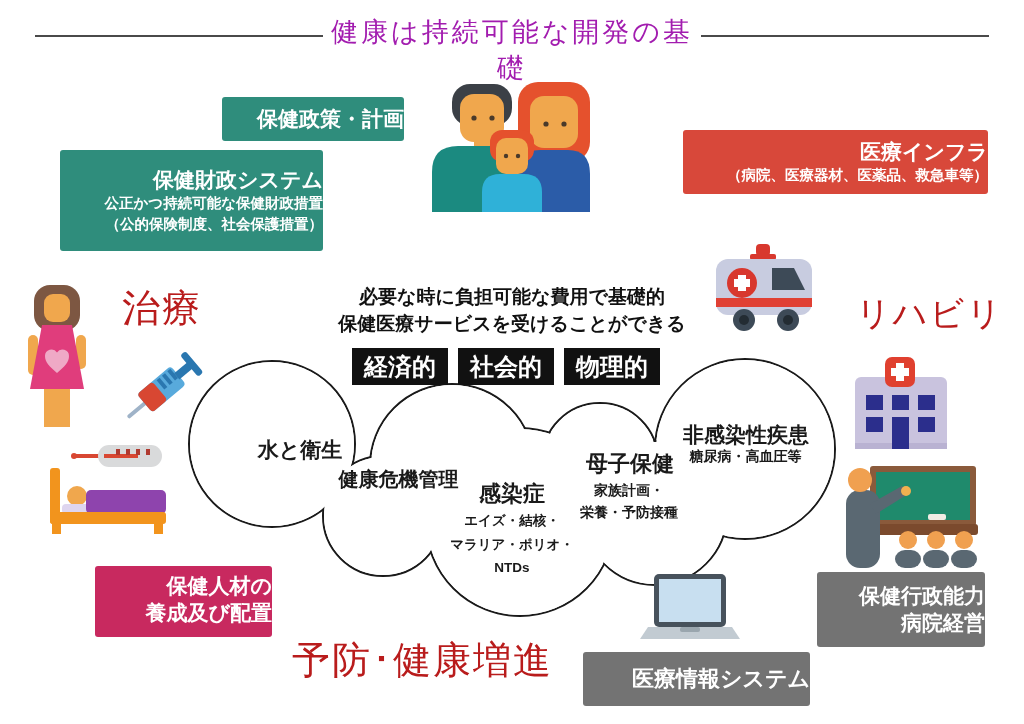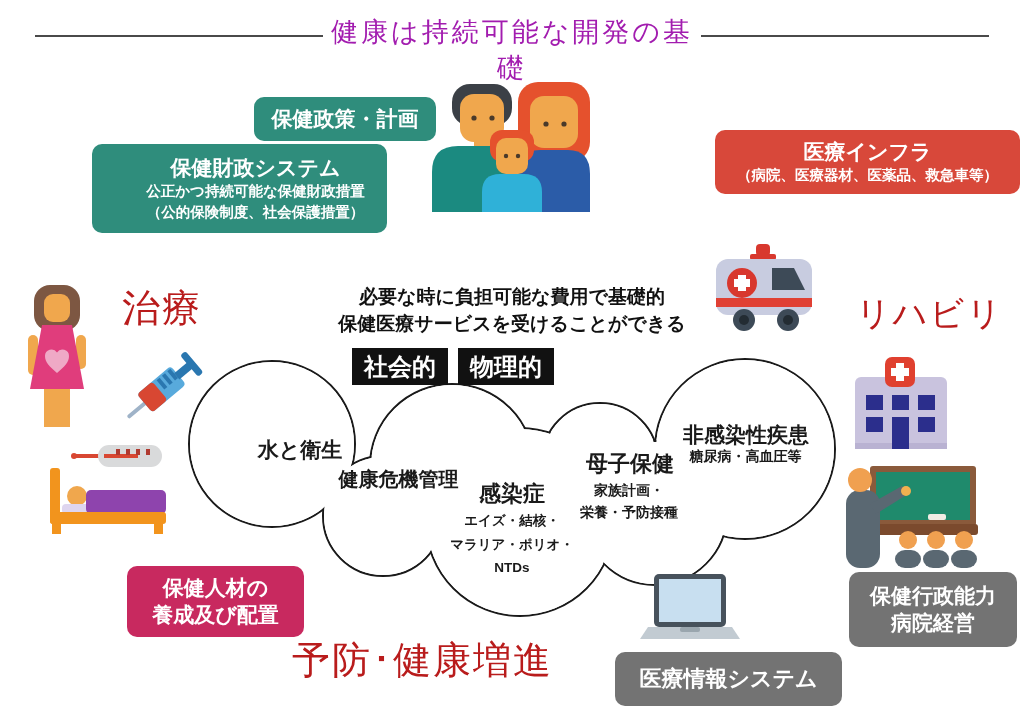--- a/index.html
+++ b/index.html
@@ -4,25 +4,25 @@
 <style>
   html,body{margin:0;padding:0;background:#ffffff;}
   .canvas{
     position:relative;width:1024px;height:724px;background:#ffffff;overflow:hidden;
     font-family:"Liberation Sans","DejaVu Sans",sans-serif;color:#1d1d1d;
   }
   .abs{position:absolute;}
   .serif{font-family:"Liberation Serif","DejaVu Serif",serif;}
   .rule{background:#4a4a4a;height:2px;}
   .main-title{font-size:27px;letter-spacing:3px;text-align:center;color:#a21caf;}
-  .box{display:flex;flex-direction:column;align-items:center;justify-content:center;
-       color:#ffffff;text-align:center;border-radius:10px;margin-left:32px;}
+  .box{display:flex;flex-direction:column;align-items:flex-end;justify-content:center;
+       color:#ffffff;text-align:center;border-radius:3px;}
   .box-teal{background:#2f8d7c;}
   .box-red{background:#d8483a;}
-  .box-crimson{background:#c8295f;}
+  .box-crimson{background:#c8295f;font-family:Liberation Mono, monospace;}
   .box-navy{background:#737373;}
   .box-title{font-weight:bold;font-size:21px;line-height:1.25;}
   .box-sub{font-weight:bold;font-size:14.5px;line-height:1.4;}
   .uhc-acronym{font-size:58px;font-weight:900;color:#111;text-align:center;letter-spacing:1px;line-height:1;}
   .uhc-desc{font-size:19px;font-weight:bold;color:#111;text-align:center;line-height:1.42;}
   .tag-row{display:flex;gap:10px;}
   .tag{background:#111111;color:#fff;font-size:24px;font-weight:bold;padding:3px 12px;line-height:1.3;}
   .stage-label{font-size:38px;color:#b91c1c;letter-spacing:2px;}
   .cloud-title{font-weight:bold;color:#1a1a1a;text-align:center;}
   .cloud-sub{font-weight:bold;color:#1a1a1a;text-align:center;}
@@ -34,21 +34,21 @@
 <div class="canvas">
 
   <div class="abs rule" style="left:35px;top:35px;width:288px;"></div>
   <div class="abs serif main-title" style="left:330px;top:14px;width:364px;">健康は持続可能な開発の基礎</div>
   <div class="abs rule" style="left:701px;top:35px;width:288px;"></div>
 
   <div class="abs box box-teal" style="left:222px;top:97px;width:182px;height:44px;">
     <div class="box-title">保健政策・計画</div>
   </div>
 
-  <div class="abs box box-teal" style="left:60px;top:144px;width:263px;height:89px;padding-left:32px;">
+  <div class="abs box box-teal" style="left:60px;top:150px;width:263px;height:101px;">
     <div class="box-title">保健財政システム</div>
     <div class="box-sub">公正かつ持続可能な保健財政措置</div>
     <div class="box-sub">（公的保険制度、社会保護措置）</div>
   </div>
 
   <div class="abs box box-red" style="left:683px;top:130px;width:305px;height:64px;">
     <div class="box-title">医療インフラ</div>
     <div class="box-sub">（病院、医療器材、医薬品、救急車等）</div>
   </div>
 
@@ -91,20 +91,21 @@
       <circle cx="452" cy="466" r="81"></circle>
       <circle cx="600" cy="461" r="57"></circle>
       <circle cx="745" cy="449" r="89"></circle>
       <circle cx="383" cy="516" r="59"></circle>
       <circle cx="520" cy="522" r="93"></circle>
       <circle cx="655" cy="513" r="71"></circle>
     </g>
   </svg>
 
   <div class="abs tag-row" style="left:352px;top:348px;">
+    <span class="tag">経済的</span>
     <span class="tag">社会的</span>
     <span class="tag">物理的</span>
   </div>
 
   <div class="abs cloud-title" style="left:215px;top:436px;width:170px;font-size:21px;">水と衛生</div>
   <div class="abs cloud-title" style="left:326px;top:466px;width:145px;font-size:20px;">健康危機管理</div>
 
   <div class="abs cloud-title" style="left:472px;top:479px;width:80px;font-size:22px;">感染症</div>
   <div class="abs cloud-sub" style="left:427px;top:509px;width:170px;font-size:13.5px;line-height:1.75;">
     <div>エイズ・結核・</div>

